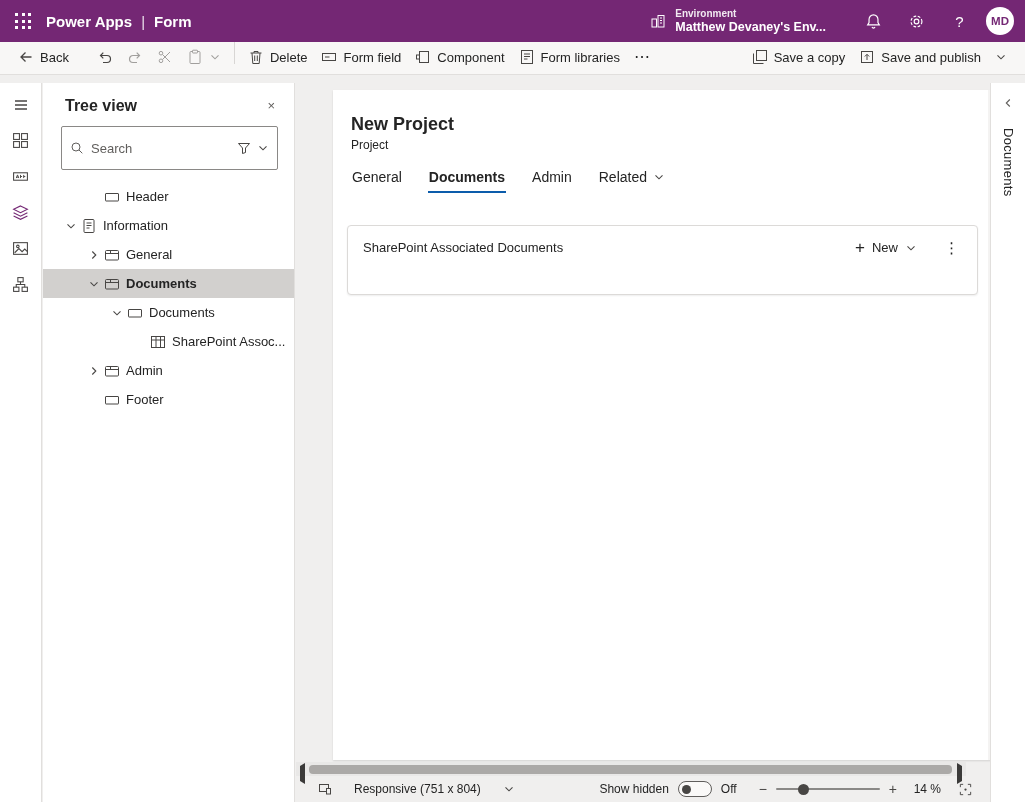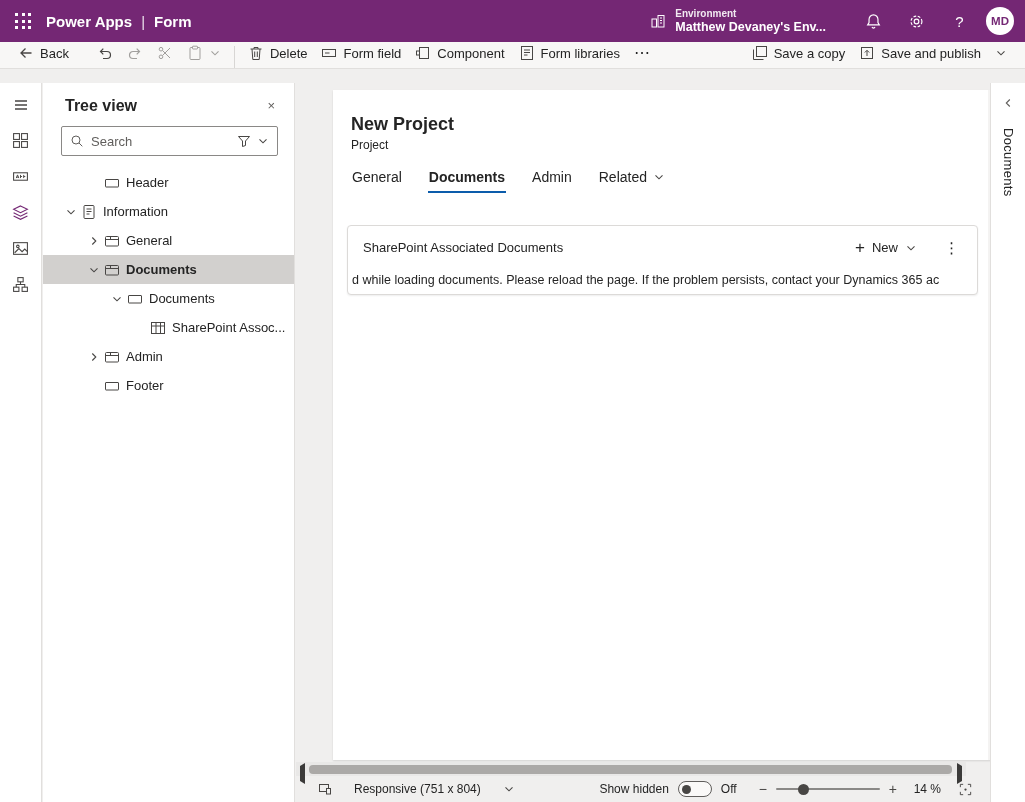--- a/index.html
+++ b/index.html
@@ -15,40 +15,40 @@
   .brand{display:flex;align-items:center;gap:9px;font-size:15px;font-weight:700;white-space:nowrap;}
   .brand .sep{font-weight:400;opacity:.85;}
   .env-btn{margin-left:auto;display:flex;align-items:center;gap:9px;height:42px;padding:0 26px 0 12px;cursor:pointer;}
   .env-txt .lbl{font-size:10px;opacity:.9;line-height:12px;font-weight:bold;}
   .env-txt .nm{font-size:12.5px;font-weight:700;line-height:14px;}
   .top-icon{width:43px;height:42px;display:flex;align-items:center;justify-content:center;cursor:pointer;font-size:15px;}
   .avatar{width:28px;height:28px;border-radius:50%;background:#fff;color:#742774;font-weight:700;font-size:11.5px;
           display:flex;align-items:center;justify-content:center;margin:0 11px 0 5px;cursor:pointer;}
 
   
-  .toolbar{position:absolute;top:42px;left:0;width:100%;height:27px;background:#f8f7f6;border-bottom:1px solid #e1dfdd;
-           display:flex;align-items:flex-end;padding:0 11px;box-sizing:border-box;}
+  .toolbar{position:absolute;top:42px;left:0;width:100%;height:33px;background:#f8f7f6;border-bottom:1px solid #e1dfdd;
+           display:flex;align-items:flex-start;padding:0 11px;box-sizing:border-box;}
   .tbtn{display:flex;align-items:center;gap:6px;height:30px;padding:0 7px;font-size:13px;border-radius:2px;cursor:pointer;color:#242424;white-space:nowrap;}
   .tbtn.disabled{color:#a19f9d;}
   .tdivider{width:1px;height:22px;background:#d8d6d4;margin:0 6px;}
   .tspacer{flex:1;}
   .more-glyph{font-size:16px;line-height:1;}
 
   
   .rail{position:absolute;top:83px;left:0;width:42px;height:719px;background:#fff;border-right:1px solid #e1dfdd;
         box-sizing:border-box;display:flex;flex-direction:column;align-items:center;padding-top:8px;gap:9px;}
   .rail-btn{width:30px;height:27px;display:flex;align-items:center;justify-content:center;color:#484644;cursor:pointer;border-radius:2px;}
   .rail-btn.active{color:#742774;}
 
   
   .tree{position:absolute;top:83px;left:43px;width:252px;height:719px;background:#fff;border-right:1px solid #e1dfdd;box-sizing:border-box;}
   .tree-head{display:flex;align-items:flex-end;justify-content:space-between;padding:13px 14px 10px 22px;gap:12px;}
   .tree-title{font-size:16px;font-weight:700;}
   .tree-close{color:#605e5c;font-size:13px;cursor:pointer;padding:2px 5px;}
-  .search-row{margin:1px 16px 12px 18px;height:30px;border:1px solid #8a8886;border-radius:2px;display:flex;align-items:center;background:#fff;box-sizing:border-box;}
+  .search-row{margin:1px 16px 12px 18px;height:44px;border:1px solid #8a8886;border-radius:2px;display:flex;align-items:center;background:#fff;box-sizing:border-box;}
   .search-row .mag{margin:0 5px 0 8px;flex:none;}
   .search-input{flex:1;min-width:0;border:0;outline:0;background:transparent;font:13px "Liberation Sans",sans-serif;color:#242424;}
   .search-input::placeholder{color:#605e5c;}
   .filter-btn{display:flex;align-items:center;gap:6px;padding:0 8px;height:100%;cursor:pointer;color:#484644;flex:none;}
   .titem{height:29px;display:flex;align-items:center;cursor:pointer;}
   .titem .chev-slot{width:16px;height:16px;display:flex;align-items:center;justify-content:center;color:#484644;flex:none;}
   .titem .ticon{width:16px;height:16px;margin:0 6px 0 2px;color:#484644;flex:none;}
   .titem .tlabel{white-space:nowrap;overflow:hidden;text-overflow:ellipsis;}
   .titem.selected{background:#d2d0ce;}
   .titem.selected .tlabel{font-weight:700;}
@@ -499,21 +499,20 @@
             <span>
               <svg width="12" height="12" viewBox="0 0 12 12">
                   <path d="M2.5 4.3 6 7.8l3.5-3.5" fill="none" stroke="#484644" stroke-width="1.1"></path>
                 </svg>
             </span>
           </span>
           <span class="kebab">
             <span>⋮</span>
           </span>
         </div>
-        <div class="card-msg">d while loading documents.  Please reload the page. If the problem persists, contact your Dynamics 365 ac</div>
       </div>
 
       <div class="vscroll">
         <span class="arr" style="top:4px"><span class="tri-up"></span></span>
         <span class="thumb"></span>
         <span class="arr" style="bottom:4px"><span class="tri-down"></span></span>
       </div>
     </div>
 
     <div class="hscroll">

